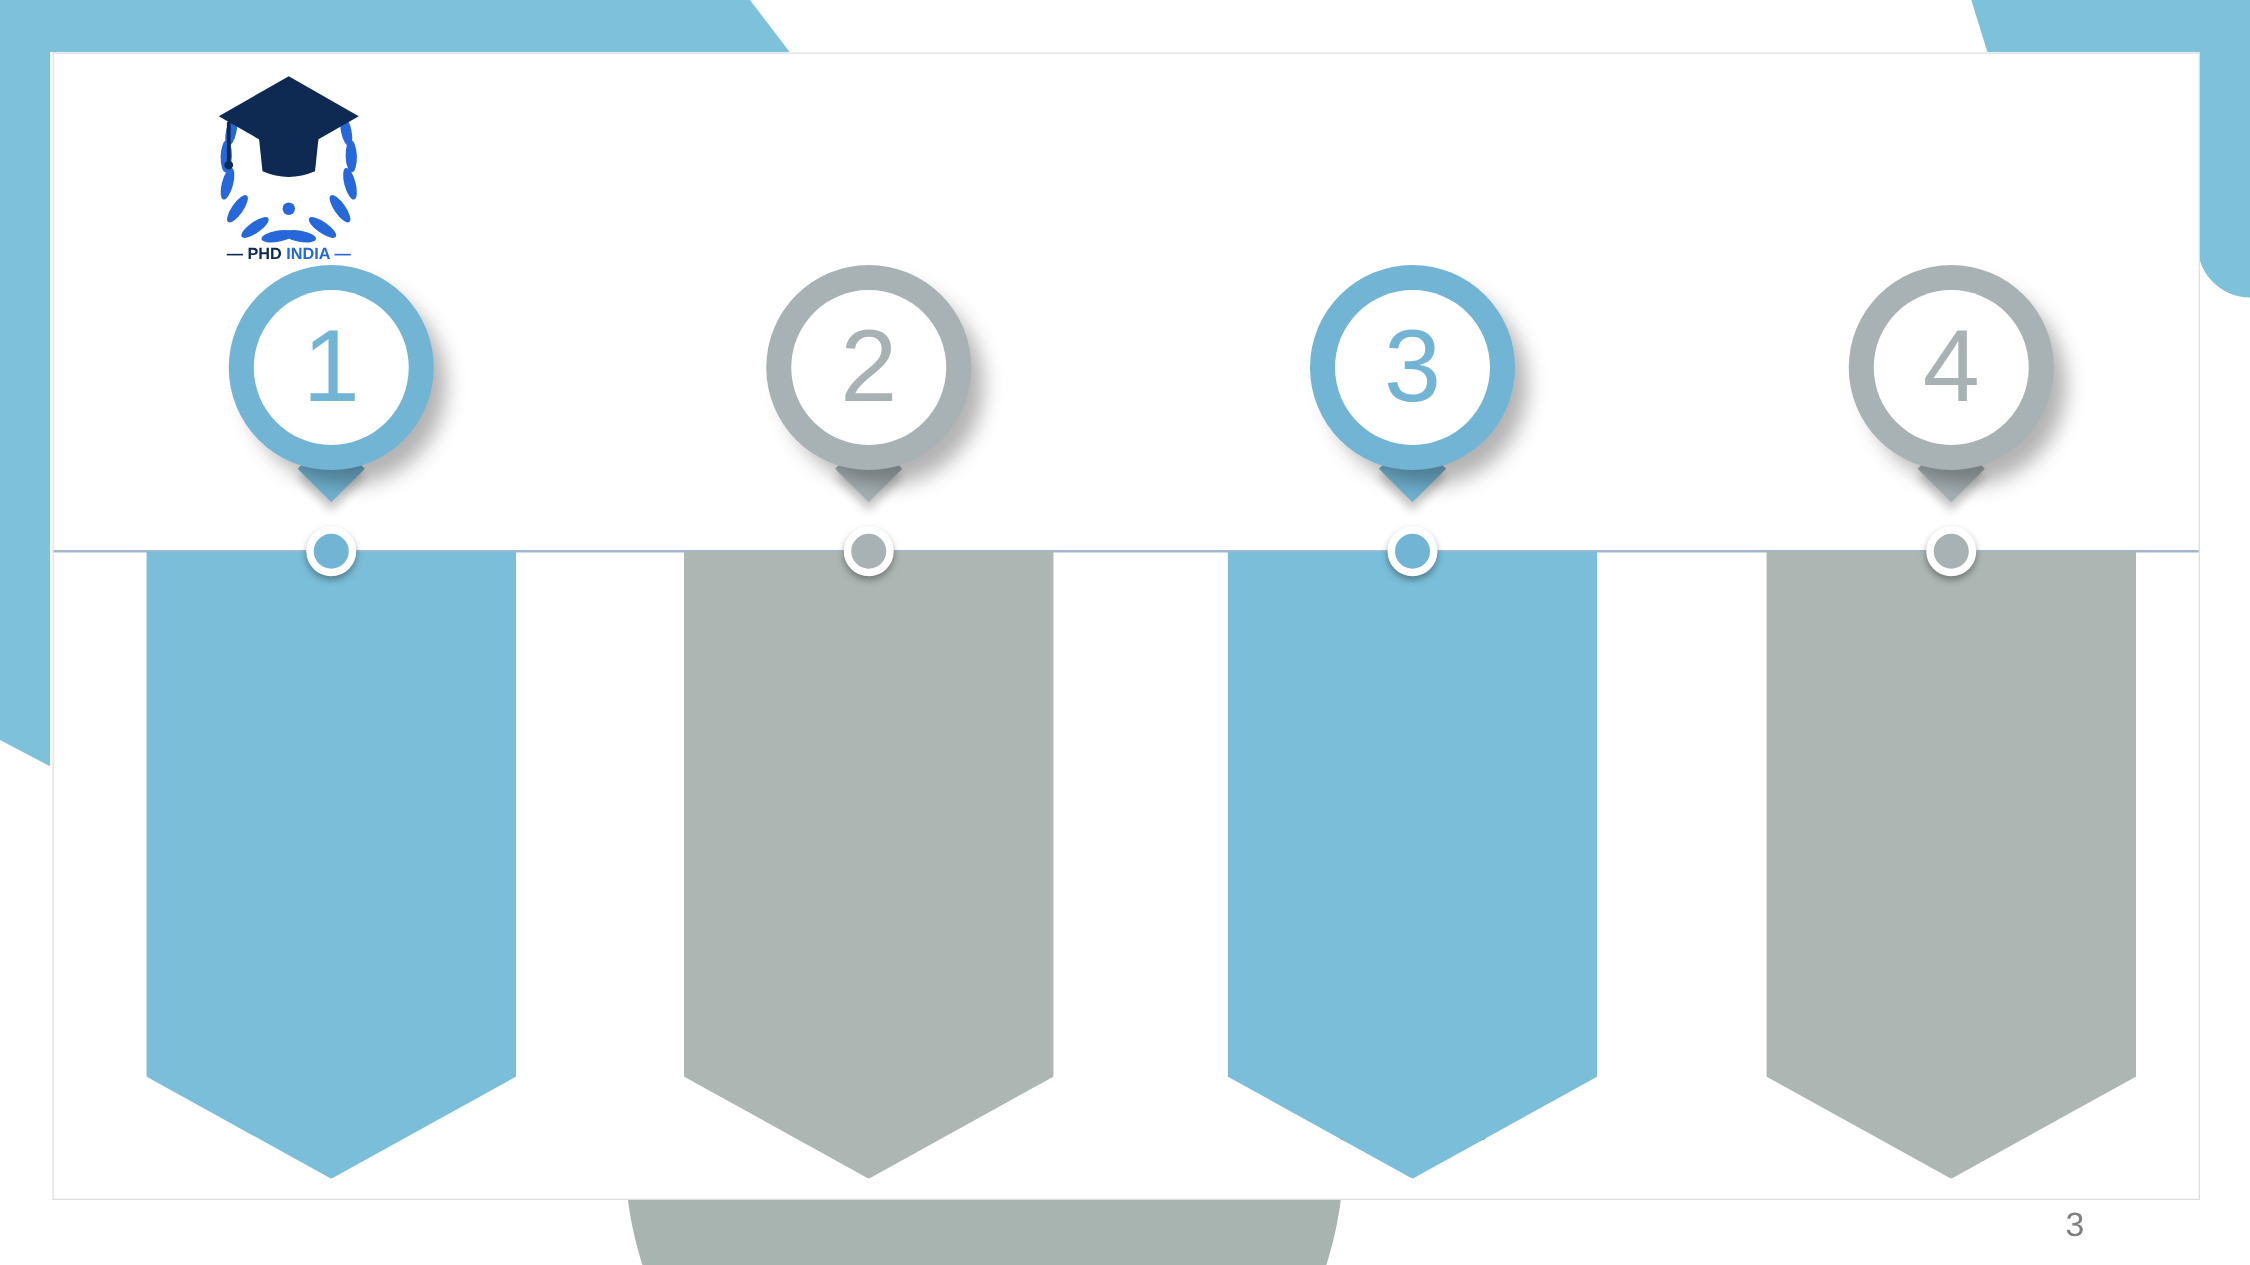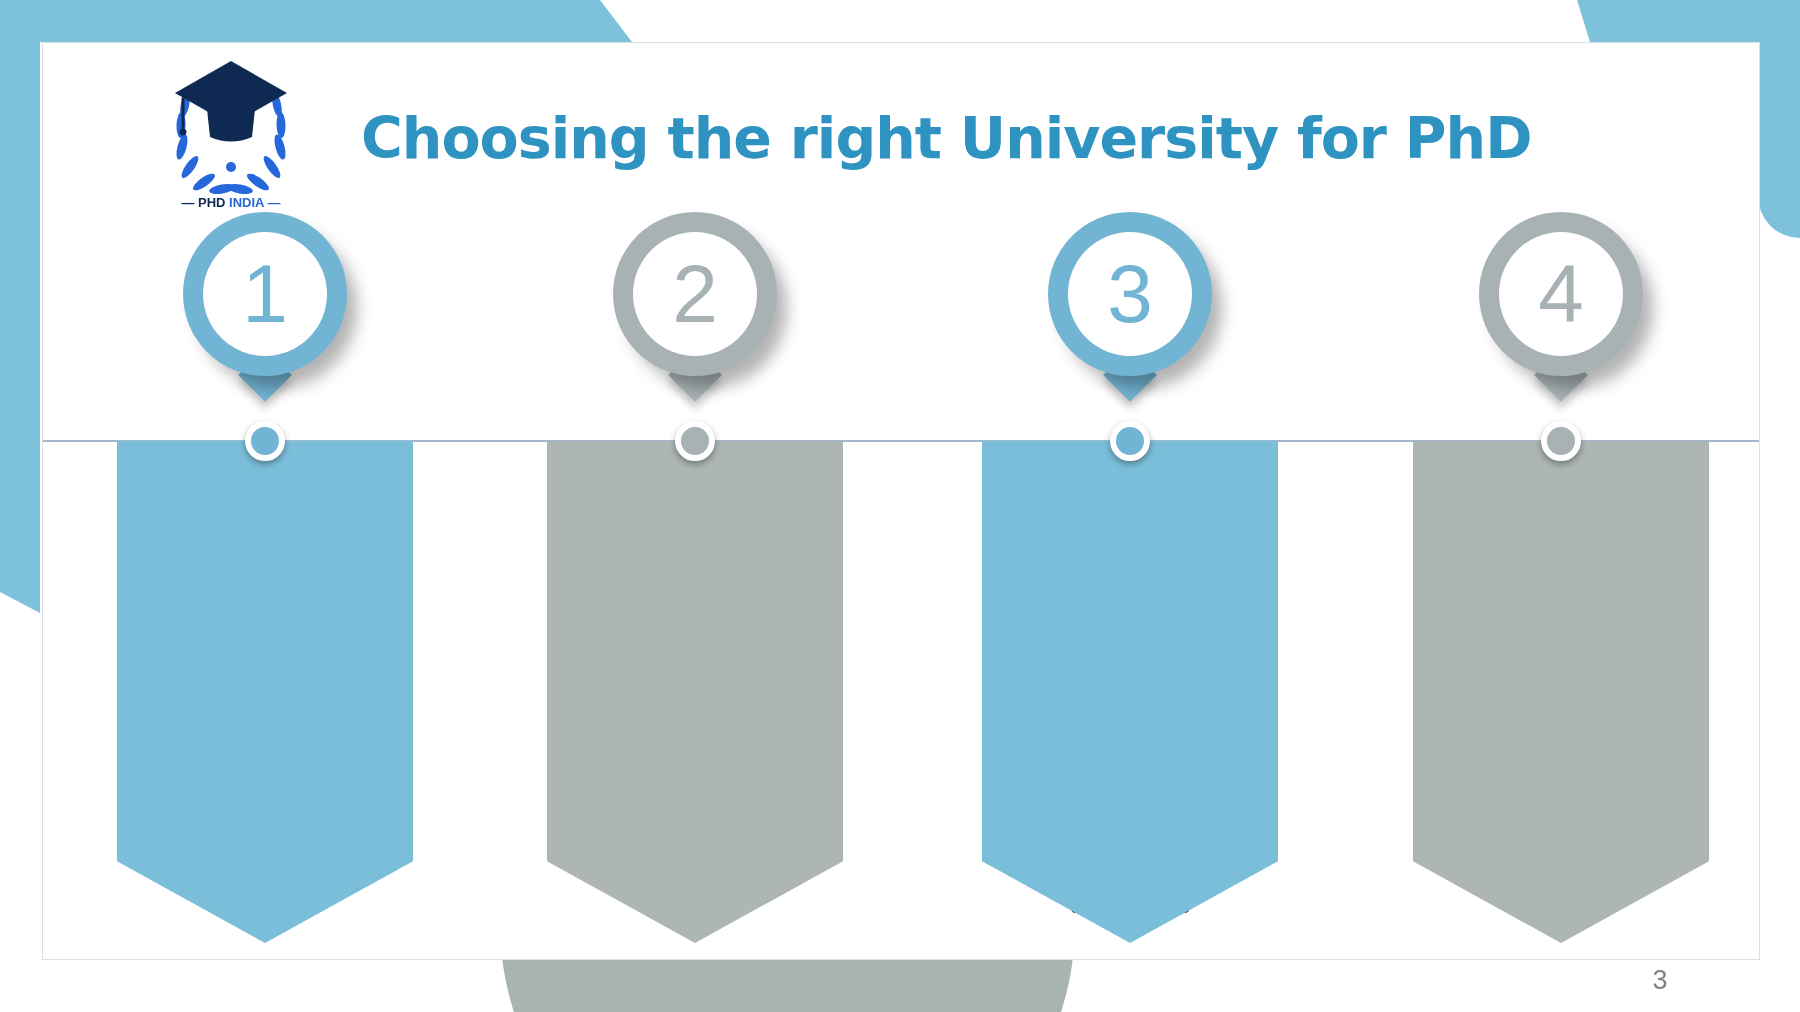--- a/index.html
+++ b/index.html
@@ -76,21 +76,20 @@
       </g>
       <g fill="#0E2A52">
         <polygon points="70,6 126,38 70,70 14,38"></polygon>
         <path d="M46,54 L94,54 L91,82 Q70,91 49,82 Z"></path>
         <rect x="20.5" y="42" width="3" height="32" rx="1.5"></rect>
         <circle cx="22" cy="77" r="3.5"></circle>
       </g>
       <text x="70" y="152" text-anchor="middle" font-size="13" font-weight="bold" font-family="Liberation Sans, sans-serif"><tspan fill="#0E2A52">— PHD </tspan><tspan fill="#2667D9">INDIA —</tspan></text>
     </svg>
 
-    <h1 class="page-title" style="color: rgb(46, 147, 193);">Choosing the right University for PhD</h1>
 
     <div class="divider" style="background: rgb(163, 183, 206);"></div>
 
     <div class="items-row">
         <div class="step-item" style="left: 74px;">
           <div class="pin-tail" style="background: rgb(114, 180, 211);"></div>
           <div class="step-circle" style="background: rgb(114, 180, 211);">
             <div class="circle-inner">
               <span class="step-number" style="color: rgb(114, 180, 211);">1</span>
             </div>

